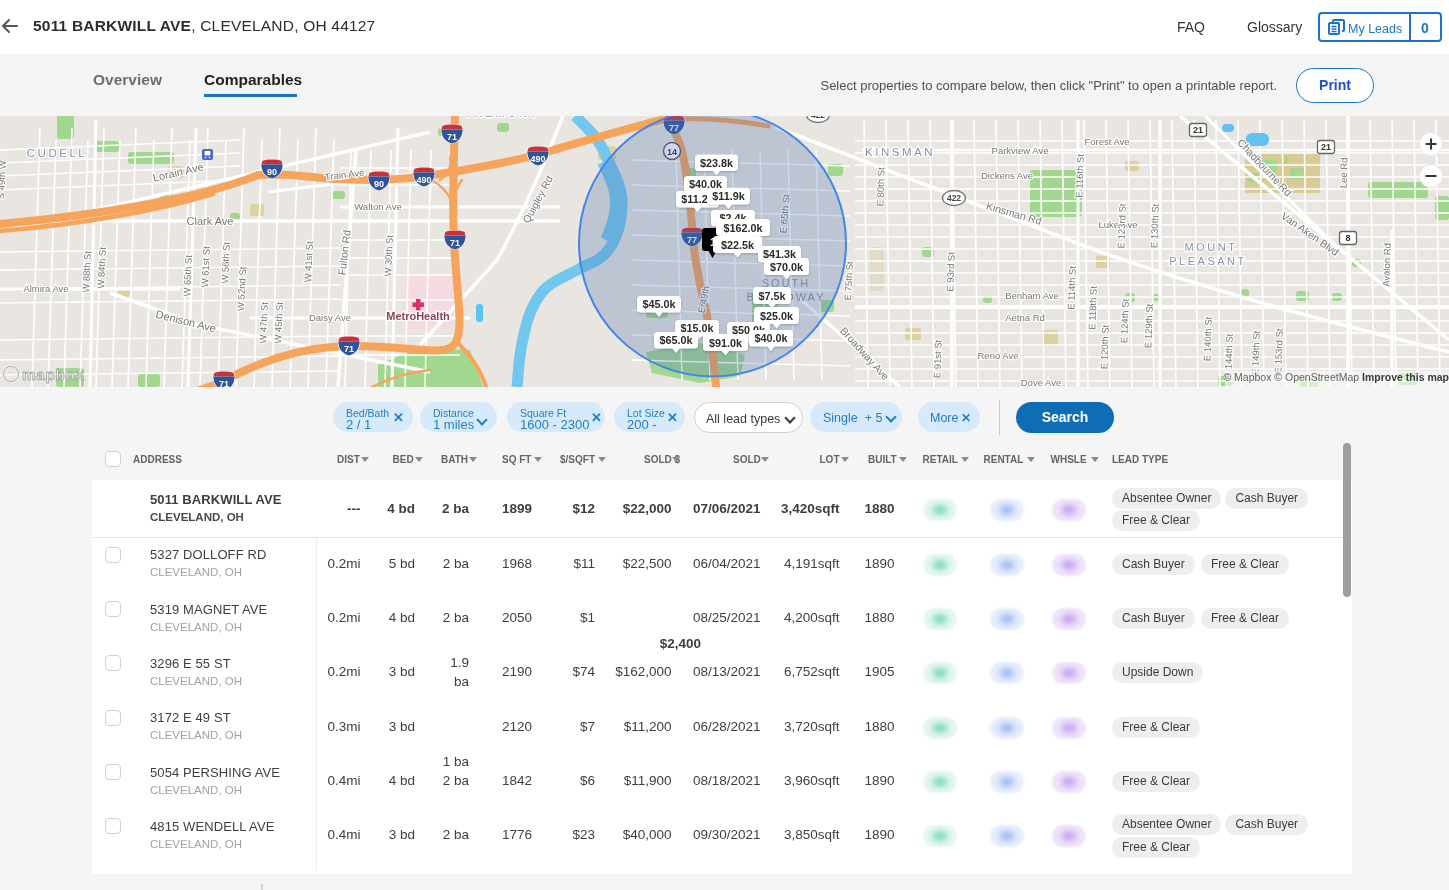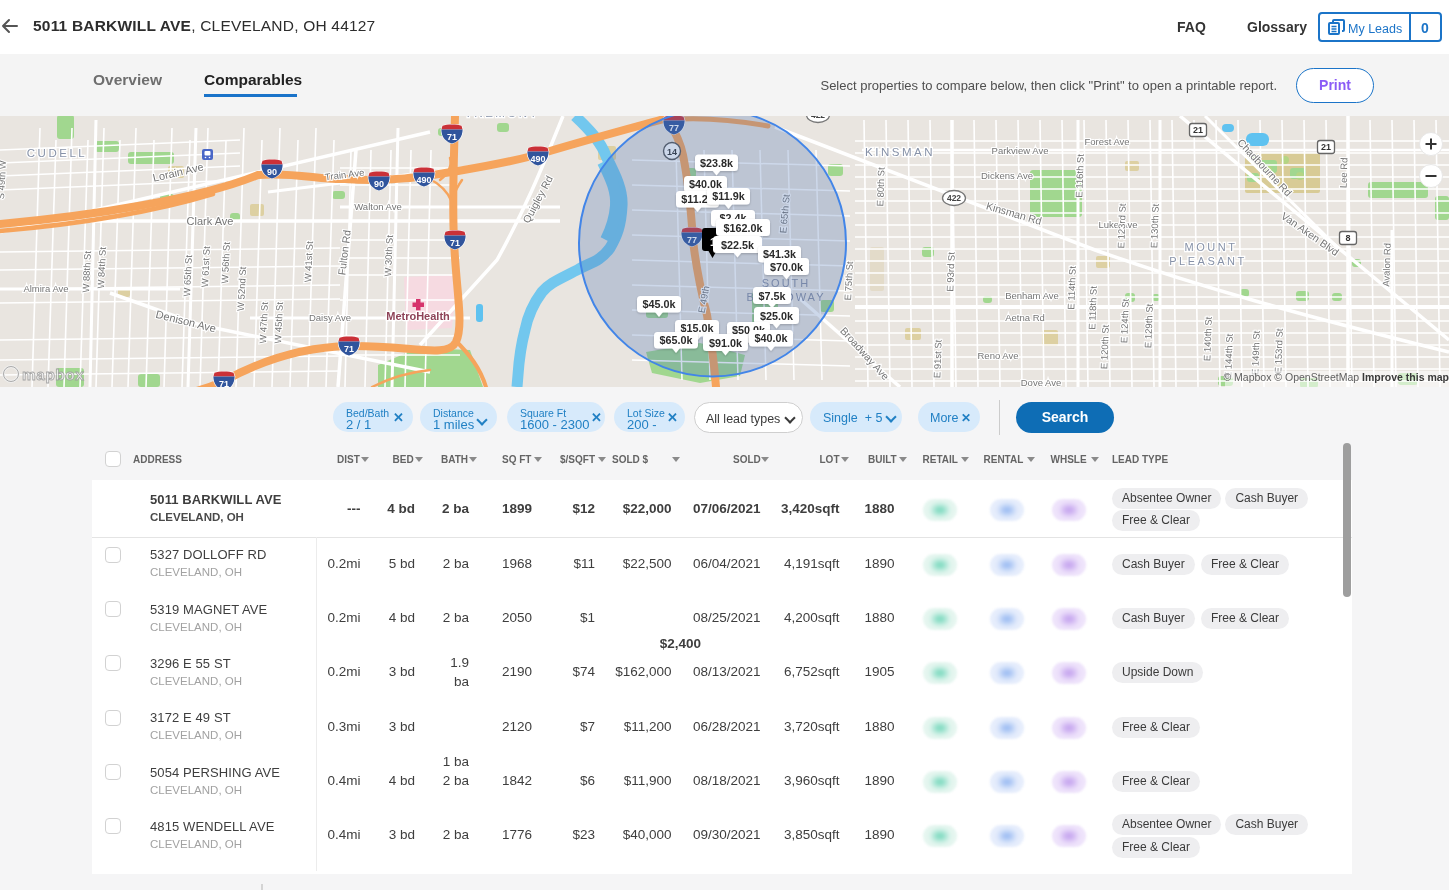--- a/index.html
+++ b/index.html
@@ -5,32 +5,32 @@
   * { margin:0; padding:0; box-sizing:border-box; }
   html,body { width:1449px; height:890px; overflow:hidden; background:#fff;
     font-family:"Liberation Sans", sans-serif; }
   #page { position:relative; width:1449px; height:890px; }
 
   
   #hdr { position:absolute; left:0; top:0; width:1449px; height:54px; background:#fff; }
   #hdr .addr { position:absolute; left:33px; top:17px; font-size:15.5px; color:#2d2d2d; letter-spacing:.2px;}
   #hdr .addr b { font-weight:bold; }
   .back { position:absolute; left:1px; top:18px; width:17px; height:16px; }
-  .hlink { position:absolute; top:19px; font-size:14px; font-weight:bold; color:#333; }
+  .hlink { position:absolute; top:19px; font-size:14px; font-weight:normal; color:#333; }
   #myleads { position:absolute; left:1318px; top:12px; width:124px; height:30px; border:2px solid #1b74c8; border-radius:4px; background:#fff; }
   #myleads .lbl { position:absolute; left:28px; top:8px; font-size:12.5px; font-weight:normal; color:#1b74c8; }
   #myleads .cnt { position:absolute; right:3px; top:6px; width:24px; text-align:center; font-size:14px; font-weight:bold; color:#1b74c8; }
   #myleads .sep { position:absolute; right:29px; top:0; width:2px; height:26px; background:#1b74c8; }
 
   
   #tabbar { position:absolute; left:0; top:54px; width:1449px; height:62px; background:#f4f4f4; }
   .tab { position:absolute; top:17px; font-size:15.5px; font-weight:bold; }
   #tabbar .u { position:absolute; left:204px; top:40px; width:93px; height:3px; background:#1a73c9; }
   #selecttxt { position:absolute; left:0; top:24px; width:1277px; text-align:right; font-size:13px; color:#4f4f4f; }
-  #printbtn { position:absolute; left:1296px; top:14px; width:78px; height:35px; border:1.5px solid #1b74c8; border-radius:17.5px; background:#fff; text-align:center; line-height:32px; font-size:14px; font-weight:bold; color:#8b5cf6; }
+  #printbtn { position:absolute; left:1296px; top:14px; width:78px; height:35px; border:1.5px solid #1b74c8; border-radius:17.5px; background:#fff; text-align:center; line-height:32px; font-size:14px; font-weight:bold; color:#1d4ed8; }
 
   
   #map { position:absolute; left:0; top:116px; width:1449px; height:271px; }
 
   
   #lower { position:absolute; left:0; top:387px; width:1449px; height:503px; background:#f5f5f6; }
   #card { position:absolute; left:92px; top:93px; width:1260px; height:394px; background:#fff; }
 
   .fpill { position:absolute; top:15px; height:30px; border-radius:15px; background:#d7eafb; color:#2180c4; }
   .fpill .t1 { position:absolute; left:13px; top:4.5px; font-size:10.5px; }
@@ -581,21 +581,21 @@
 <div class="th" style="left:337px;">DIST</div>
 <div class="sort" style="left:361.2px;"></div>
 <div class="th" style="left:392.5px;">BED</div>
 <div class="sort" style="left:415.1px;"></div>
 <div class="th" style="left:441px;">BATH</div>
 <div class="sort" style="left:469.4px;"></div>
 <div class="th" style="left:502px;">SQ FT</div>
 <div class="sort" style="left:533.5px;"></div>
 <div class="th" style="left:560px;">$/SQFT</div>
 <div class="sort" style="left:598.3px;"></div>
-<div class="th" style="left:612px;">SOLD $</div>
+<div class="th" style="left:644px;">SOLD $</div>
 <div class="sort" style="left:672.2px;"></div>
 <div class="th" style="left:733px;">SOLD</div>
 <div class="sort" style="left:761.4px;"></div>
 <div class="th" style="left:819.5px;">LOT</div>
 <div class="sort" style="left:841px;"></div>
 <div class="th" style="left:868px;">BUILT</div>
 <div class="sort" style="left:899px;"></div>
 <div class="th" style="left:922.5px;">RETAIL</div>
 <div class="sort" style="left:961px;"></div>
 <div class="th" style="left:983.5px;">RENTAL</div>

